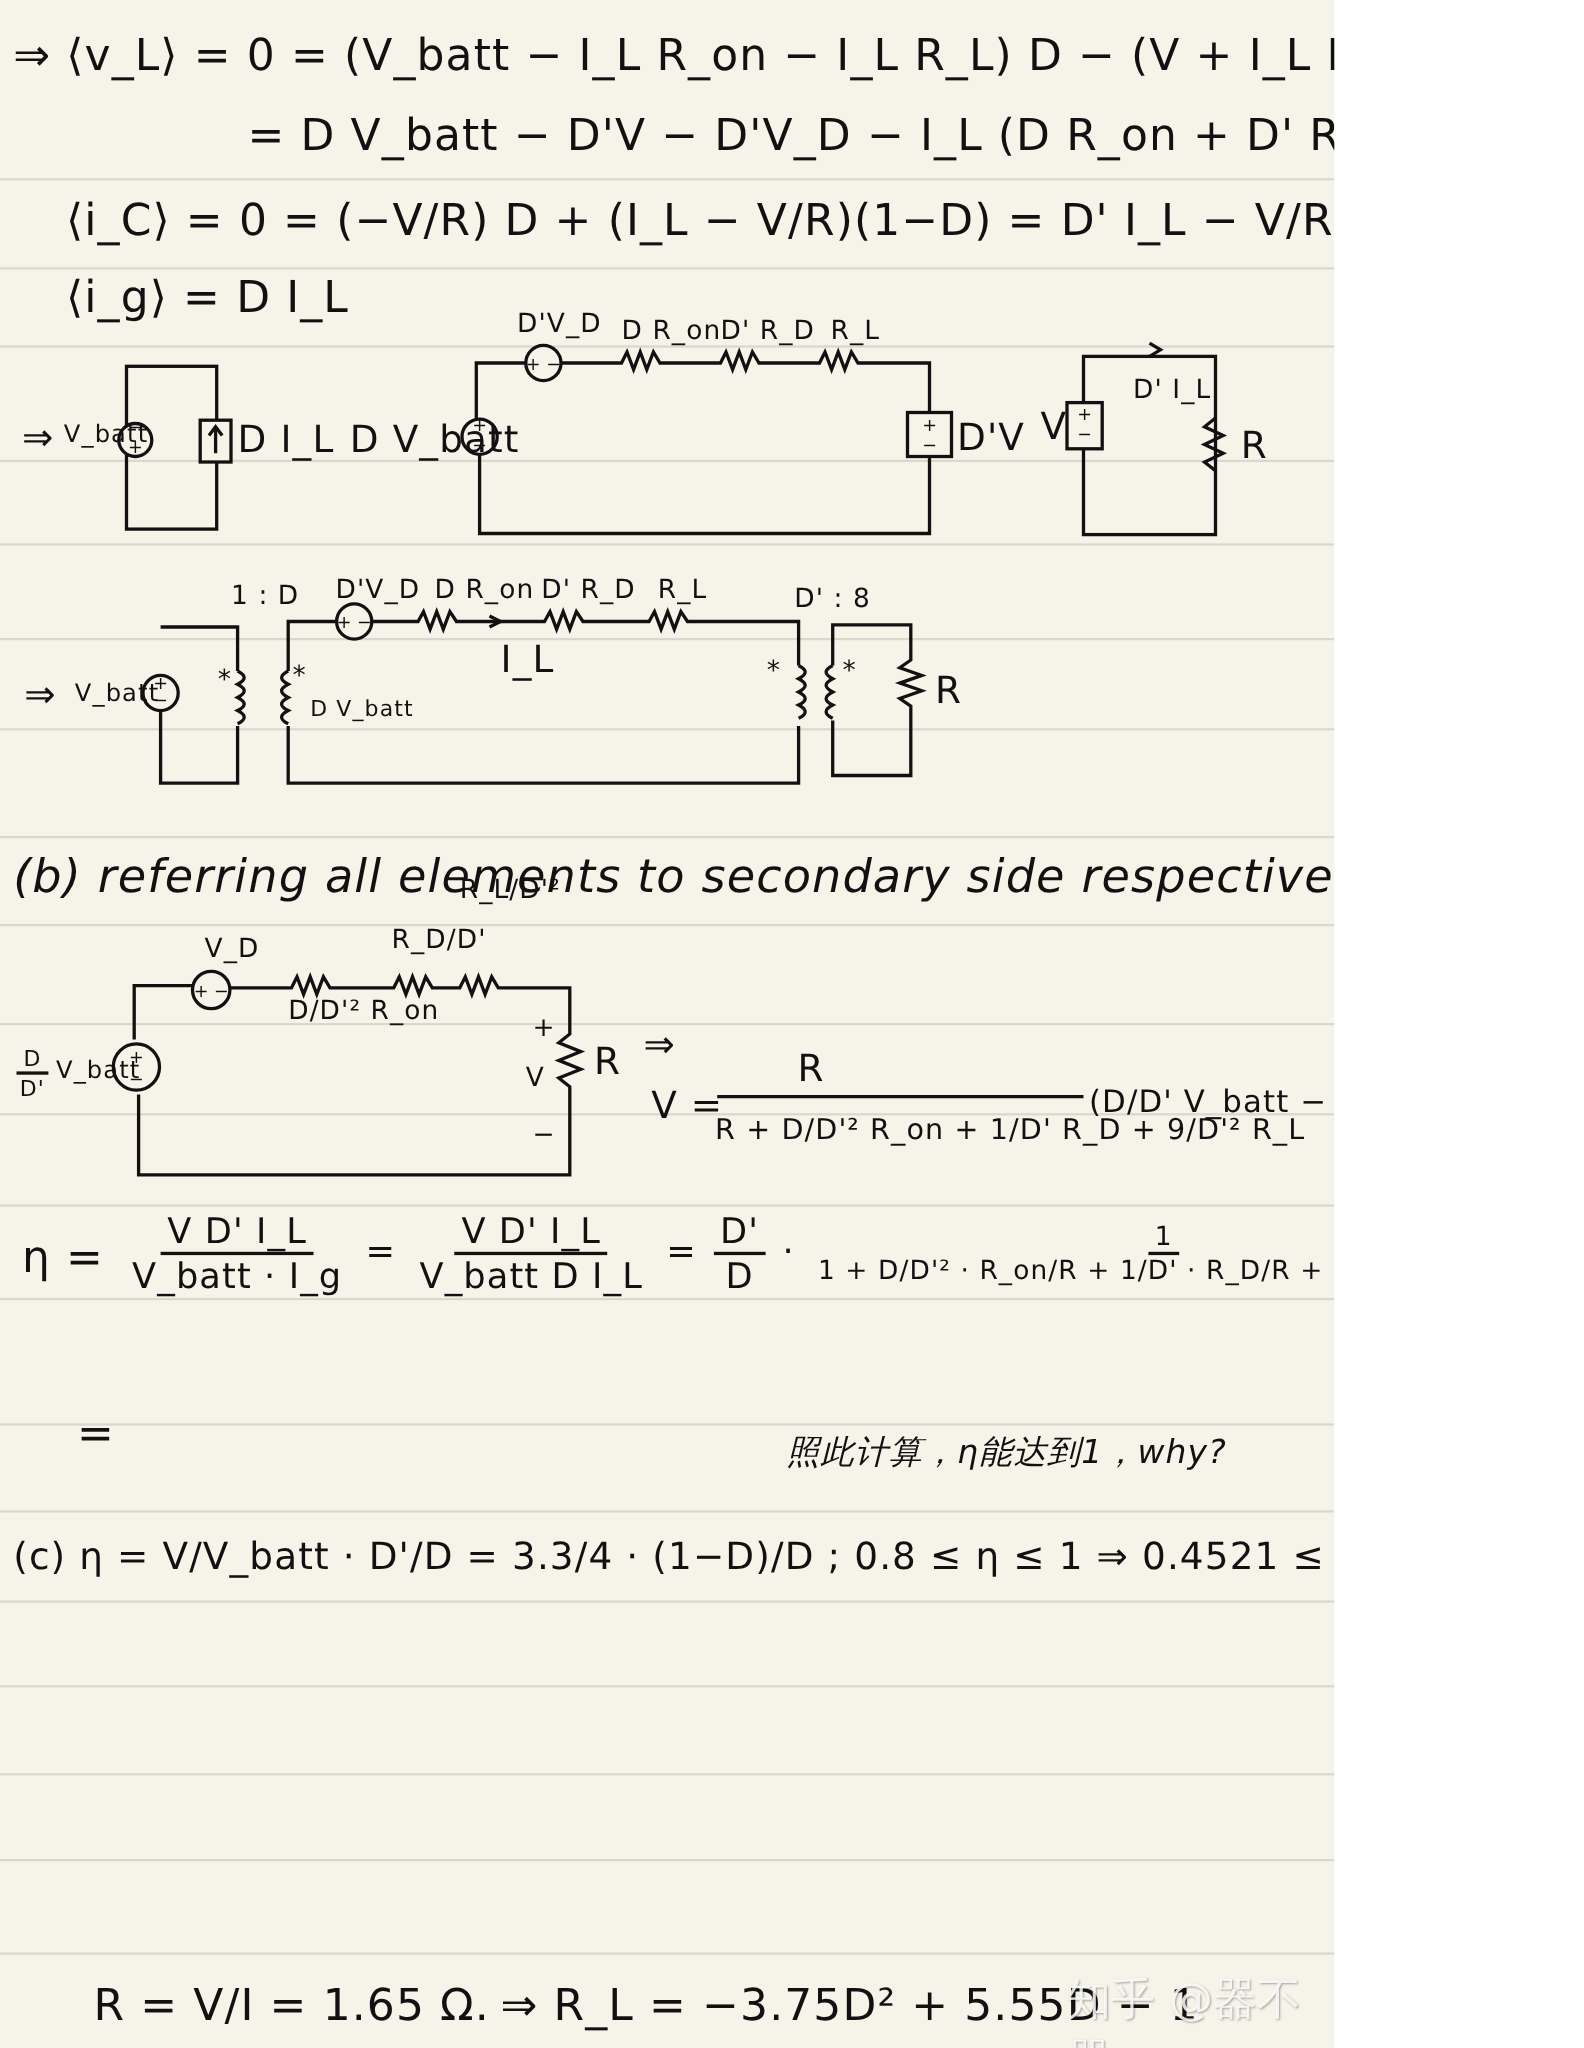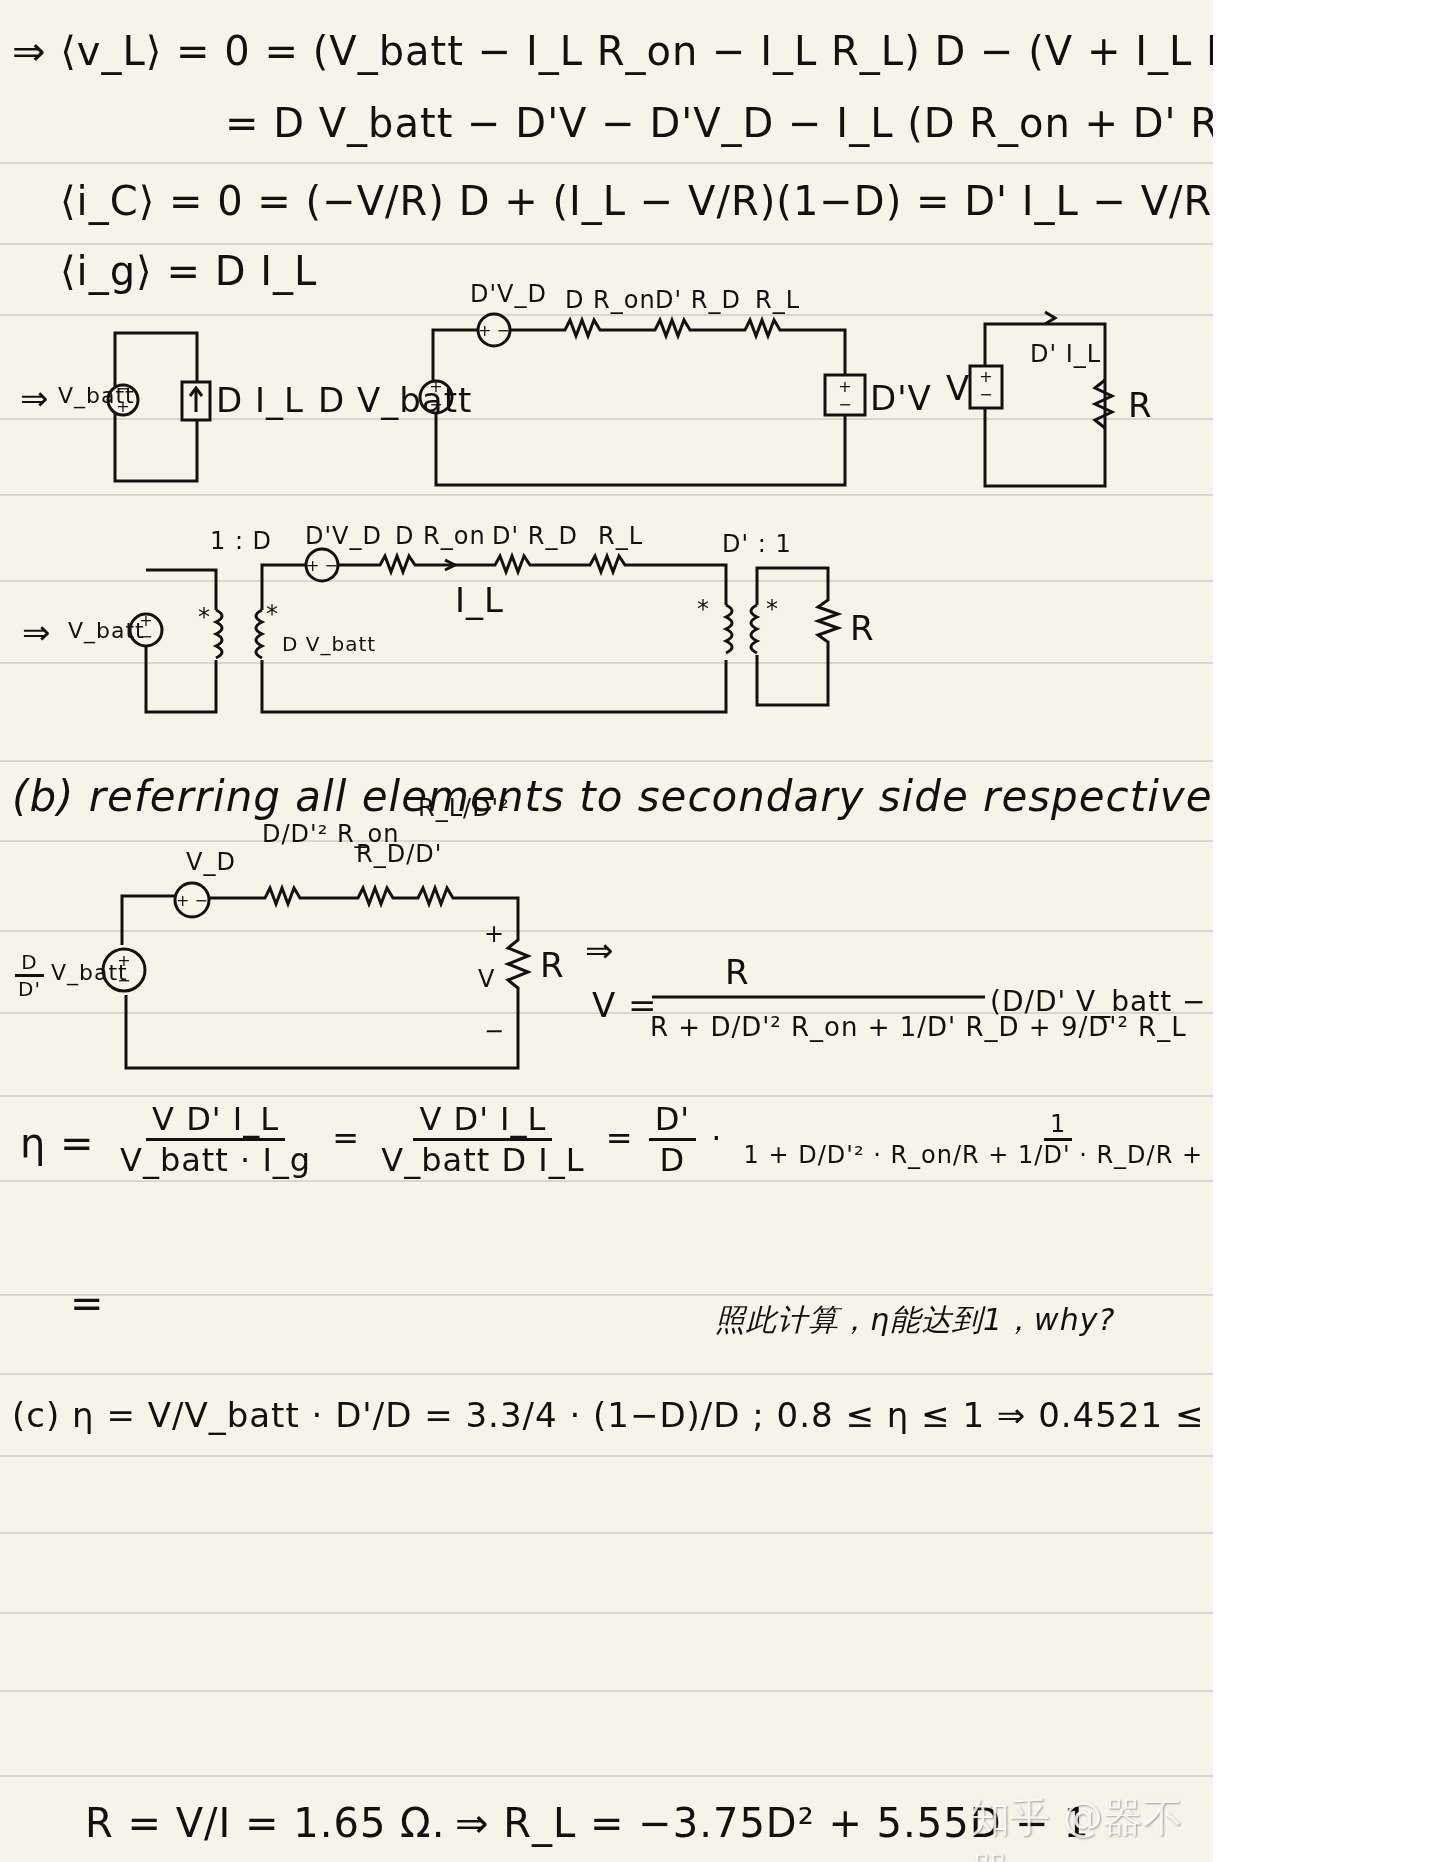--- a/index.html
+++ b/index.html
@@ -124,37 +124,37 @@
 
   <div class="hw eqs" style="left:22px;top:612px">⇒</div>
   <div class="hw" style="left:68px;top:618px;font-size:22px">V_batt</div>
   <div class="hw small" style="left:210px;top:527px">1 : D</div>
   <div class="hw" style="left:282px;top:632px;font-size:20px">D V_batt</div>
   <div class="hw small" style="left:305px;top:522px">D'V_D</div>
   <div class="hw small" style="left:395px;top:522px">D R_on</div>
   <div class="hw small" style="left:492px;top:522px">D' R_D</div>
   <div class="hw small" style="left:598px;top:522px">R_L</div>
   <div class="hw eqs" style="left:455px;top:580px">I_L</div>
-  <div class="hw small" style="left:722px;top:530px">D' : 1</div>
+  <div class="hw small" style="left:722px;top:530px">D' : 8</div>
   <div class="hw eqs" style="left:850px;top:608px">R</div>
   <div class="hw small" style="left:198px;top:603px">*</div>
   <div class="hw small" style="left:266px;top:600px">*</div>
   <div class="hw small" style="left:697px;top:595px">*</div>
   <div class="hw small" style="left:766px;top:595px">*</div>
 
   <div class="hw" style="left:12px;top:772px;font-size:42px;font-style:italic">(b) referring all elements to secondary side respectively.</div>
 
   <div class="hw" style="left:8px;top:950px">
     <span class="frac" style="font-size:20px">
         <span class="num">D</span>
         <span class="den">D'</span>
       </span><span style="font-size:22px">V_batt</span>
   </div>
   <div class="hw small" style="left:186px;top:848px">V_D</div>
-  <div class="hw small" style="left:262px;top:820px">D/D'² R_on</div>
+  <div class="hw small" style="left:262px;top:904px">D/D'² R_on</div>
   <div class="hw small" style="left:356px;top:840px">R_D/D'</div>
   <div class="hw small" style="left:418px;top:794px">R_L/D'²</div>
   <div class="hw small" style="left:484px;top:920px">+</div>
   <div class="hw small" style="left:478px;top:965px">V</div>
   <div class="hw small" style="left:484px;top:1017px">−</div>
   <div class="hw eqs" style="left:540px;top:945px">R</div>
 
   <div class="hw eqs" style="left:585px;top:930px">⇒</div>
   <div class="hw eqs" style="left:592px;top:985px">V =</div>
   <div class="hw eqs" style="left:725px;top:952px">R</div>

